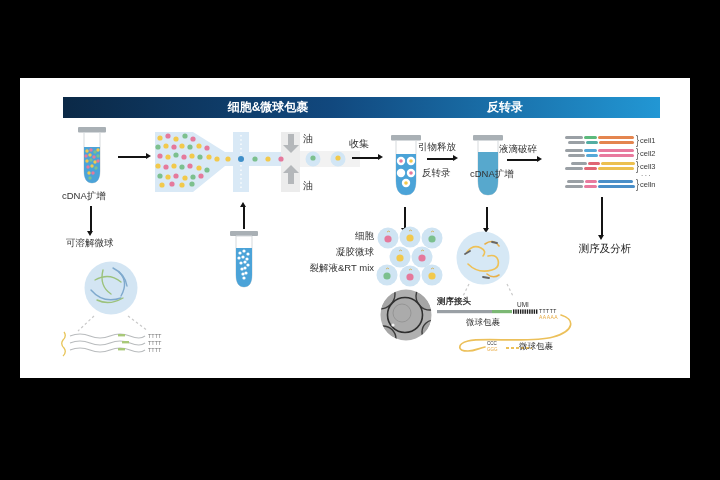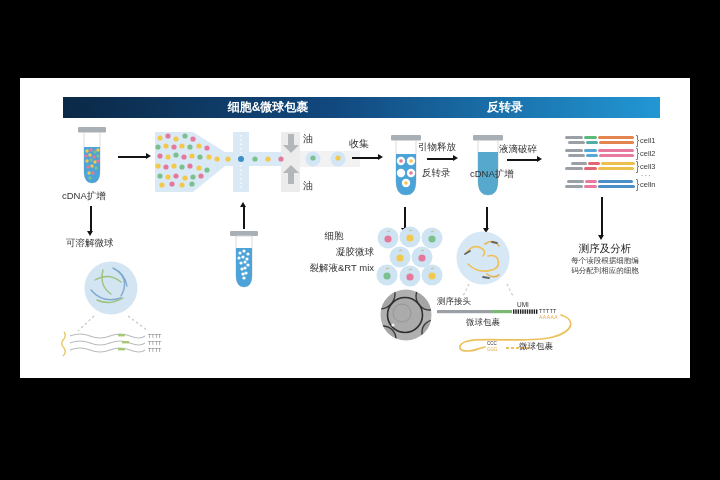--- a/index.html
+++ b/index.html
@@ -268,24 +268,20 @@
     <span>cell3</span>
     </div>
   <div class="ellipsis" style="left:641px;top:169px;">...</div>
   <div class="lib-tag" style="top:180px;">
     <span class="brace">}</span>
     <span>celln</span>
     </div>
 
   <div class="arrD" style="left:601px;top:197px;height:38px;"></div>
   <div class="seq-title" style="left:557px;top:242px;width:96px;">测序及分析</div>
-  <div class="seq-desc" style="left:555px;top:256px;width:100px;">
-    <div>每个读段根据细胞编</div>
-    <div>码分配到相应的细胞</div>
-  </div>
 
   <div class="lbl" style="left:66px;top:237px;">可溶解微球</div>
   <svg class="abs" style="left:83px;top:260px;" width="58" height="58" viewBox="0 0 58 58">
     <circle cx="28" cy="28" r="26.5" fill="#d3e5f3"></circle>
     <g fill="none" stroke-width="1.4" stroke-linecap="round">
       <path d="M12,20 q14,-8 26,2" stroke="#9cc27c"></path>
       <path d="M8,30 q12,14 30,8" stroke="#7fa9cd"></path>
       <path d="M20,10 q-4,16 8,24" stroke="#9cc27c"></path>
       <path d="M36,12 q10,10 2,24" stroke="#7fa9cd"></path>
       <path d="M14,40 q12,6 26,-2" stroke="#9cc27c"></path>
@@ -304,21 +300,21 @@
       <path d="M10,22 q10,-4 20,0 t20,0 t20,0 t15,0"></path>
     </g>
     <rect x="58" y="6" width="7" height="2.4" fill="#a8c878"></rect>
     <rect x="62" y="13" width="7" height="2.4" fill="#a8c878"></rect>
     <rect x="58" y="20" width="7" height="2.4" fill="#a8c878"></rect>
     <text x="88" y="10" font-size="5.5" fill="#777">TTTT</text>
     <text x="88" y="17" font-size="5.5" fill="#777">TTTT</text>
     <text x="88" y="24" font-size="5.5" fill="#777">TTTT</text>
   </svg>
 
-  <div class="lbl right" style="left:294px;top:230px;width:80px;text-align:center;">细胞</div>
+  <div class="lbl right" style="left:294px;top:230px;width:80px;">细胞</div>
   <div class="lbl right" style="left:294px;top:246px;width:80px;">凝胶微球</div>
   <div class="lbl right" style="left:294px;top:262px;width:80px;">裂解液&amp;RT mix</div>
   <svg class="abs" style="left:376px;top:226px;" width="68" height="62" viewBox="0 0 68 62">
     <g>
       <circle cx="12" cy="12" r="10.5" fill="#cfe4f3"></circle>
         <circle cx="34" cy="11" r="10.5" fill="#cfe4f3"></circle>
       <circle cx="56" cy="12" r="10.5" fill="#cfe4f3"></circle>
         <circle cx="24" cy="31" r="10.5" fill="#cfe4f3"></circle>
       <circle cx="46" cy="31" r="10.5" fill="#cfe4f3"></circle>
         <circle cx="11" cy="49" r="10.5" fill="#cfe4f3"></circle>
@@ -372,21 +368,21 @@
       <path d="M10,24 l5,-3" stroke="#666" stroke-width="1.8"></path>
       <path d="M37,12 l5,1" stroke="#666" stroke-width="1.8"></path>
       <path d="M28,47 l6,1" stroke="#666" stroke-width="1.8"></path>
     </g>
   </svg>
   <svg class="abs" style="left:455px;top:282px;" width="70" height="16" viewBox="0 0 70 16">
     <line x1="14" y1="2" x2="8" y2="14" stroke="#c9c9c9" stroke-width="1.2" stroke-dasharray="2.5,2.5"></line>
     <line x1="52" y1="2" x2="58" y2="14" stroke="#c9c9c9" stroke-width="1.2" stroke-dasharray="2.5,2.5"></line>
   </svg>
 
-  <div class="lbl small" style="left:437px;top:296px;">测序接头</div>
+  <div class="lbl small" style="left:437px;top:296px;font-weight:bold;">测序接头</div>
   <svg class="abs" style="left:435px;top:288px;" width="155" height="72" viewBox="0 0 155 72">
     <rect x="2" y="22" width="55" height="3.2" fill="#9aa0a5"></rect>
     <rect x="57" y="22" width="20" height="3.2" fill="#7cb874"></rect>
     <g fill="#1d1d1d">
       <rect x="78" y="21.4" width="1.4" height="4.4"></rect>
         <rect x="80.3" y="21.4" width="1.4" height="4.4"></rect>
       <rect x="82.6" y="21.4" width="1.4" height="4.4"></rect>
         <rect x="84.9" y="21.4" width="1.4" height="4.4"></rect>
       <rect x="87.2" y="21.4" width="1.4" height="4.4"></rect>
         <rect x="89.5" y="21.4" width="1.4" height="4.4"></rect>

